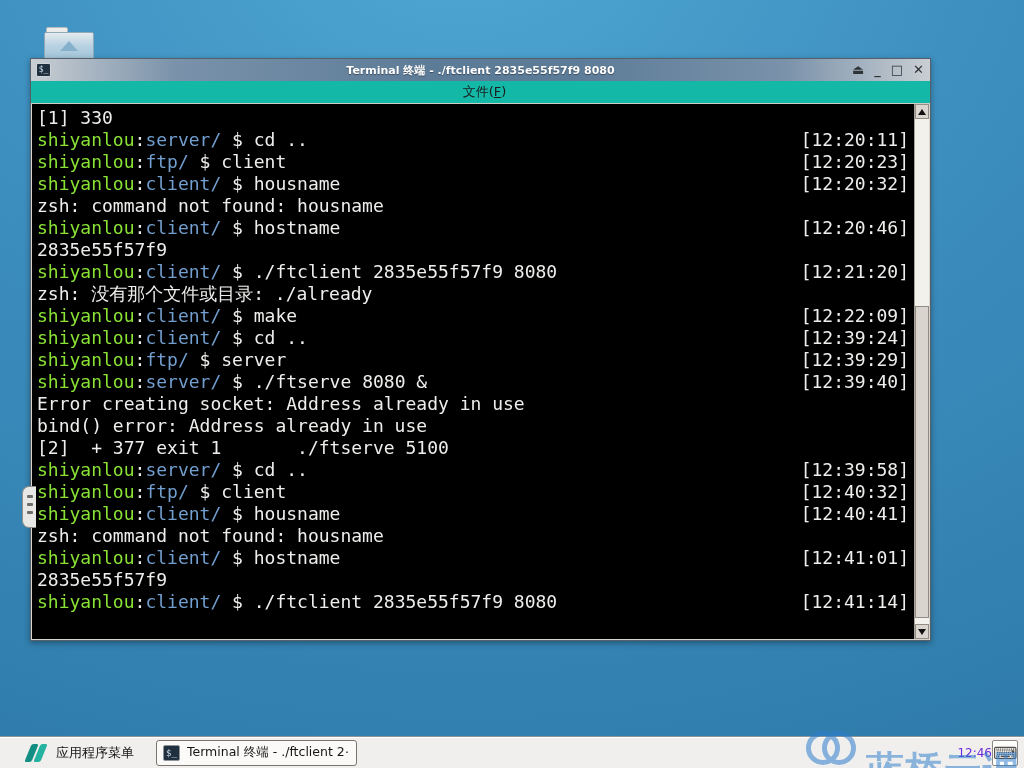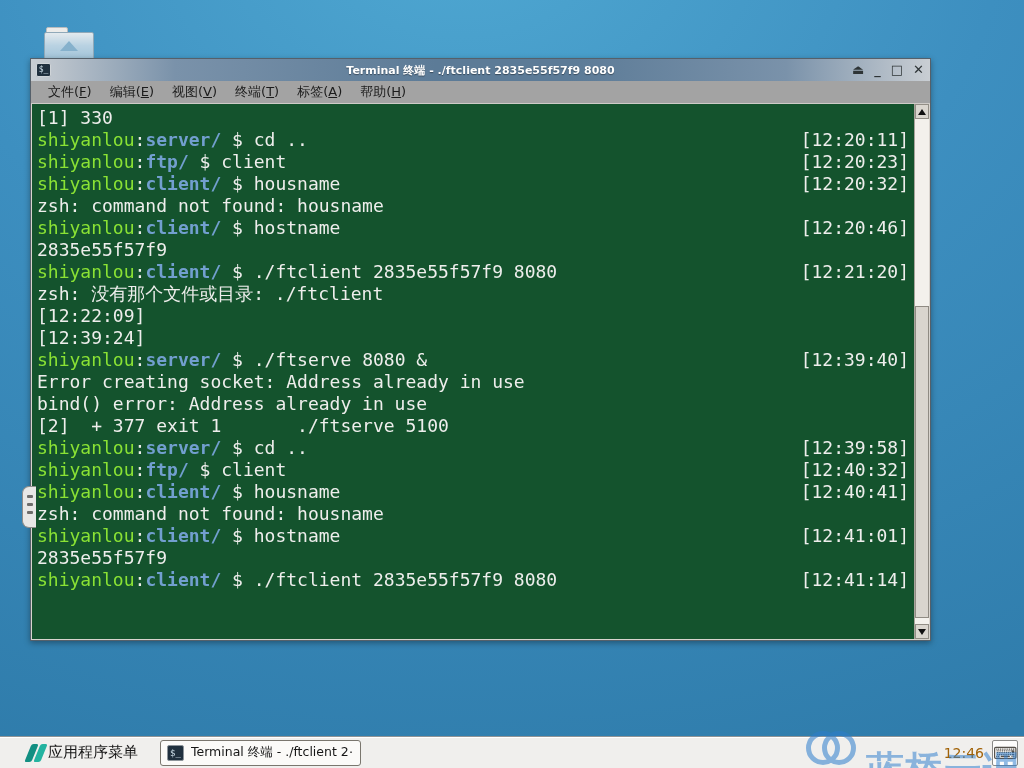--- a/index.html
+++ b/index.html
@@ -17,32 +17,32 @@
   .folder .emblem { position:absolute; left:16px; top:14px; width:0; height:0; border-left:9px solid transparent; border-right:9px solid transparent; border-bottom:10px solid #86b1cc; }
 
   
   .window { position:absolute; left:30px; top:58px; width:901px; height:583px; background:#d8d4ce; border:1px solid #55606a; box-shadow:0 2px 6px rgba(0,0,0,.35); z-index:2; }
   .titlebar { height:22px; background:linear-gradient(90deg,#c9ced3 0%,#7a92aa 16%,#5c7b97 45%,#5c7b97 60%,#7a92aa 84%,#c9ced3 100%); display:flex; align-items:center; position:relative; }
   .titleicon { width:15px; height:14px; margin-left:5px; background:#20303e; border:1px solid #cfd4d8; border-radius:2px; color:#cfe0ea; font-size:8px; line-height:12px; text-align:center; font-family:"DejaVu Sans Mono",monospace; }
   .titletext { position:absolute; left:0; right:0; text-align:center; color:#ffffff; font-size:11px; font-weight:bold; text-shadow:0 1px 1px rgba(0,0,0,.4); pointer-events:none; }
   .wbtns { position:absolute; right:6px; top:0; height:22px; display:flex; align-items:center; gap:10px; }
   .wbtn { color:#2e3436; font-size:13px; font-weight:bold; line-height:22px; cursor:default; }
 
-  .menubar { height:23px; background:#a3a3a3; border-bottom:1px solid #cfccc8; display:flex; align-items:center; padding-left:8px; }
+  .menubar { height:23px; background:#14b8a6; border-bottom:1px solid #cfccc8; display:flex; align-items:center; padding-left:8px;flex-direction:column; }
   .menu-item { font-size:13px; color:#1c1c1c; padding:2px 9px; }
   .menu-item u { text-decoration:underline; }
 
   
-  .term { position:absolute; left:1px; right:16px; top:45px; bottom:1px; background:#14532d; overflow:hidden; padding:3px 5px 0 5px;
+  .term { position:absolute; left:1px; right:16px; top:45px; bottom:1px; background:#000000; overflow:hidden; padding:3px 5px 0 5px;
           font-family:"DejaVu Sans Mono", monospace; font-size:18px; line-height:22px; color:#eeeeec; }
   .line { display:flex; justify-content:space-between; height:22px; white-space:pre; }
   .seg { white-space:pre; }
   .fg { color:#eeeeec; }
   .green { color:#8ae234; font-weight:normal; }
-  .blue { color:#729fcf; font-weight:bold; }
+  .blue { color:#729fcf; font-weight:normal; }
   .time { color:#eeeeec; }
 
   
   .sbar { position:absolute; right:1px; top:45px; bottom:1px; width:15px; background:#f3f1ec; border-left:1px solid #a9a49c; }
   .sbtn { position:absolute; left:0; width:14px; height:15px; background:#dad6cf; border:1px solid #928e86; }
   .sbtn.up { top:0; }
   .sbtn.down { bottom:0; }
   .arrow { width:0; height:0; margin:4px auto 0; }
   .arrow.up { border-left:4px solid transparent; border-right:4px solid transparent; border-bottom:6px solid #111; }
   .arrow.down { border-left:4px solid transparent; border-right:4px solid transparent; border-top:6px solid #111; }
@@ -52,26 +52,26 @@
   .handle { position:absolute; left:22px; top:486px; width:14px; height:42px; background:#e8e8e6; border:1px solid #8e8e8c; border-right:none; border-radius:7px 0 0 7px; z-index:3; }
   .handle i { display:block; width:6px; height:3px; background:#6d6d6b; margin:5px auto 0; border-radius:1px; }
   .handle i:first-child { margin-top:8px; }
 
   
   .taskbar { position:absolute; left:0; right:0; bottom:0; height:32px; background:#f0efed; border-top:1px solid #8f9496; box-shadow:inset 0 1px 0 #ffffff; display:flex; align-items:center; z-index:4; }
   .applogo { width:22px; height:20px; margin-left:26px; position:relative; }
   .applogo b { position:absolute; top:1px; width:7px; height:18px; transform:skewX(-22deg); border-radius:2px; }
   .applogo b.l1 { left:2px; background:#128f82; }
   .applogo b.l2 { left:11px; background:#23b3a0; }
-  .appmenu-label { font-size:15px; color:#161616; margin-left:0; }
+  .appmenu-label { font-size:13px; color:#161616; margin-left:8px; }
   .taskbtn { margin-left:22px; width:201px; height:26px; background:#fbfaf8; border:1px solid #76innen7a72; border:1px solid #7a766e; border-radius:3px; display:flex; align-items:center; padding:0 6px; }
   .taskbtn .ticon { width:17px; height:16px; background:#20303e; border:1px solid #8d949a; border-radius:2px; color:#cfe0ea; font-size:9px; line-height:14px; text-align:center; font-family:"DejaVu Sans Mono",monospace; flex:none; }
   .taskbtn .tlabel { font-size:12.5px; color:#161616; margin-left:7px; white-space:nowrap; overflow:hidden; }
   .tright { position:absolute; right:6px; display:flex; align-items:center; }
-  .clock { font-size:14px; color:#a16207; margin-right:8px; }
+  .clock { font-size:12px; color:#6d28d9; }
   .kbdbox { width:26px; height:26px; background:#fdfdfc; border:1px solid #8a8a88; border-radius:2px; text-align:center; }
   .kbdbox span { font-size:17px; line-height:24px; color:#55514b; }
 
   
   .watermark { position:absolute; right:2px; top:712px; display:flex; align-items:center; z-index:5; pointer-events:none; }
   .wm-logo { width:62px; height:50px; position:relative; opacity:.55; }
   .wm-logo .c1,.wm-logo .c2 { position:absolute; top:2px; width:34px; height:34px; border:5px solid #2d7dcd; border-radius:50%; }
   .wm-logo .c1 { left:2px; }
   .wm-logo .c2 { left:18px; }
   .wm-logo .wave { position:absolute; left:0px; top:38px; width:58px; height:8px; border-bottom:4px solid #2d7dcd; border-radius:50%; }
@@ -107,23 +107,24 @@
     </div>
   <div class="term" id="term">
       <div class="line"><span class="seg"><span class="fg">[1] 330</span></span></div>
       <div class="line"><span class="seg"><span class="green">shiyanlou</span><span class="fg">:</span><span class="blue">server/</span><span class="fg"> $ cd ..</span></span><span class="time">[12:20:11]</span></div>
       <div class="line"><span class="seg"><span class="green">shiyanlou</span><span class="fg">:</span><span class="blue">ftp/</span><span class="fg"> $ client</span></span><span class="time">[12:20:23]</span></div>
       <div class="line"><span class="seg"><span class="green">shiyanlou</span><span class="fg">:</span><span class="blue">client/</span><span class="fg"> $ housname</span></span><span class="time">[12:20:32]</span></div>
       <div class="line"><span class="seg"><span class="fg">zsh: command not found: housname</span></span></div>
       <div class="line"><span class="seg"><span class="green">shiyanlou</span><span class="fg">:</span><span class="blue">client/</span><span class="fg"> $ hostname</span></span><span class="time">[12:20:46]</span></div>
       <div class="line"><span class="seg"><span class="fg">2835e55f57f9</span></span></div>
       <div class="line"><span class="seg"><span class="green">shiyanlou</span><span class="fg">:</span><span class="blue">client/</span><span class="fg"> $ ./ftclient 2835e55f57f9 8080</span></span><span class="time">[12:21:20]</span></div>
-      <div class="line"><span class="seg"><span class="fg">zsh: 没有那个文件或目录: ./ftclient</span></span></div>
-      <div class="line"><span class="time">[12:22:09]</span></div>
-      <div class="line"><span class="time">[12:39:24]</span></div>
+      <div class="line"><span class="seg"><span class="fg">zsh: 没有那个文件或目录: ./already</span></span></div>
+      <div class="line"><span class="seg"><span class="green">shiyanlou</span><span class="fg">:</span><span class="blue">client/</span><span class="fg"> $ make</span></span><span class="time">[12:22:09]</span></div>
+      <div class="line"><span class="seg"><span class="green">shiyanlou</span><span class="fg">:</span><span class="blue">client/</span><span class="fg"> $ cd ..</span></span><span class="time">[12:39:24]</span></div>
+      <div class="line"><span class="seg"><span class="green">shiyanlou</span><span class="fg">:</span><span class="blue">ftp/</span><span class="fg"> $ server</span></span><span class="time">[12:39:29]</span></div>
       <div class="line"><span class="seg"><span class="green">shiyanlou</span><span class="fg">:</span><span class="blue">server/</span><span class="fg"> $ ./ftserve 8080 &amp;</span></span><span class="time">[12:39:40]</span></div>
       <div class="line"><span class="seg"><span class="fg">Error creating socket: Address already in use</span></span></div>
       <div class="line"><span class="seg"><span class="fg">bind() error: Address already in use</span></span></div>
       <div class="line"><span class="seg"><span class="fg">[2]  + 377 exit 1       ./ftserve 5100</span></span></div>
       <div class="line"><span class="seg"><span class="green">shiyanlou</span><span class="fg">:</span><span class="blue">server/</span><span class="fg"> $ cd ..</span></span><span class="time">[12:39:58]</span></div>
       <div class="line"><span class="seg"><span class="green">shiyanlou</span><span class="fg">:</span><span class="blue">ftp/</span><span class="fg"> $ client</span></span><span class="time">[12:40:32]</span></div>
       <div class="line"><span class="seg"><span class="green">shiyanlou</span><span class="fg">:</span><span class="blue">client/</span><span class="fg"> $ housname</span></span><span class="time">[12:40:41]</span></div>
       <div class="line"><span class="seg"><span class="fg">zsh: command not found: housname</span></span></div>
       <div class="line"><span class="seg"><span class="green">shiyanlou</span><span class="fg">:</span><span class="blue">client/</span><span class="fg"> $ hostname</span></span><span class="time">[12:41:01]</span></div>
       <div class="line"><span class="seg"><span class="fg">2835e55f57f9</span></span></div>

